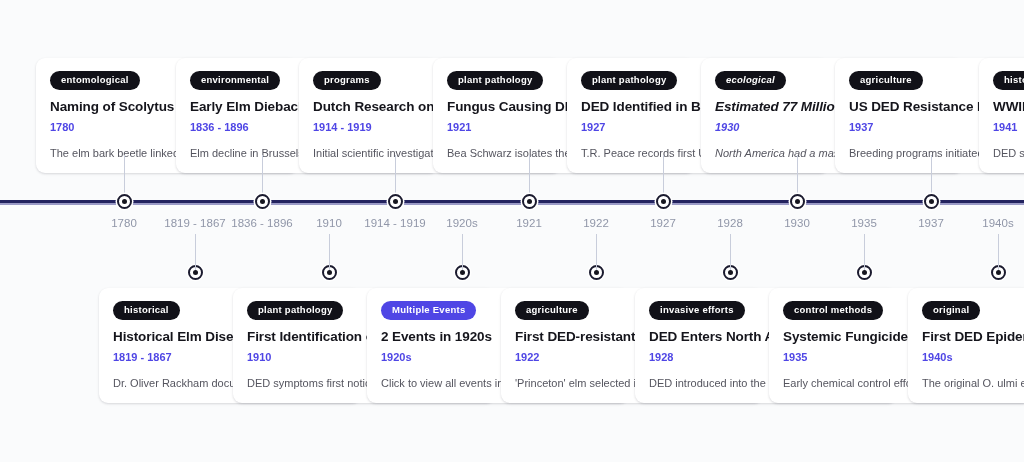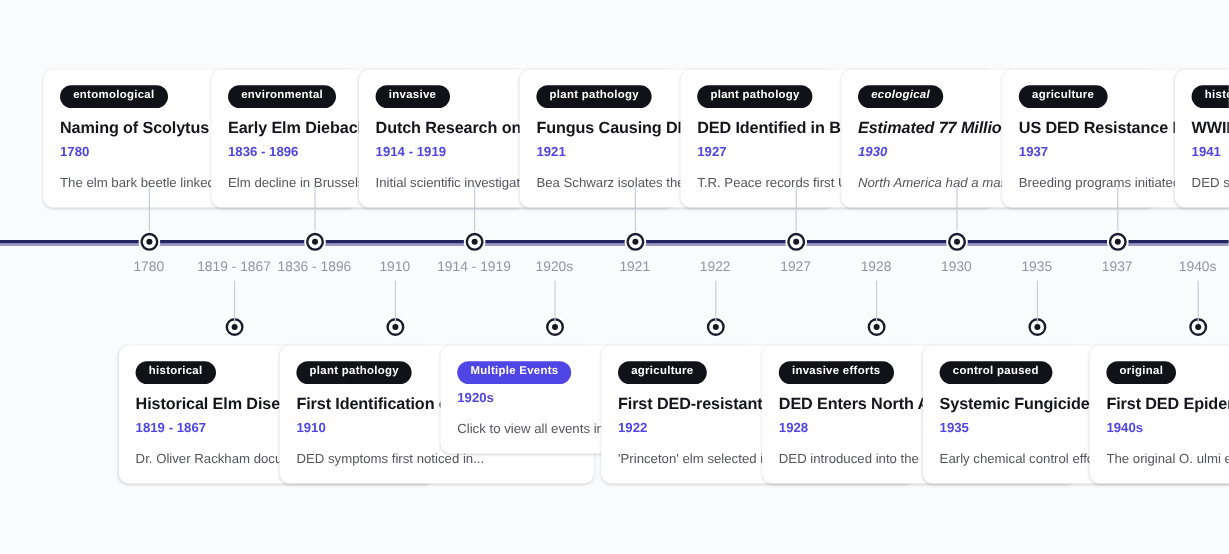--- a/index.html
+++ b/index.html
@@ -169,21 +169,21 @@
   }
 </style>
 </head>
 <body>
 
 <div id="timeline-root">
 
   <div id="top-cards-layer">
       <div class="event-card top-card" style="left: 36px;"><span class="card-tag">entomological</span><div class="card-title">Naming of Scolytus destructor</div><div class="card-date">1780</div><div class="card-desc">The elm bark beetle linked to elm decline</div></div>
       <div class="event-card top-card" style="left: 176px;"><span class="card-tag">environmental</span><div class="card-title">Early Elm Dieback in Belgium</div><div class="card-date">1836 - 1896</div><div class="card-desc">Elm decline in Brussels and Ghent</div></div>
-      <div class="event-card top-card" style="left: 299px;"><span class="card-tag">invasive</span><div class="card-title">Dutch Research on DED Causes</div><div class="card-date">1914 - 1919</div><div class="card-desc">Initial scientific investigations into elm</div></div>
+      <div class="event-card top-card" style="left: 299px;"><span class="card-tag">programs</span><div class="card-title">Dutch Research on DED Causes</div><div class="card-date">1914 - 1919</div><div class="card-desc">Initial scientific investigations into elm</div></div>
       <div class="event-card top-card" style="left: 433px;"><span class="card-tag">plant pathology</span><div class="card-title">Fungus Causing DED Isolated</div><div class="card-date">1921</div><div class="card-desc">Bea Schwarz isolates the fungal pathogen</div></div>
       <div class="event-card top-card" style="left: 567px;"><span class="card-tag">plant pathology</span><div class="card-title">DED Identified in Britain</div><div class="card-date">1927</div><div class="card-desc">T.R. Peace records first UK DED cases</div></div>
       <div class="event-card top-card" style="left: 701px; font-style: italic;"><span class="card-tag">ecological</span><div class="card-title">Estimated 77 Million Elms in US</div><div class="card-date">1930</div><div class="card-desc">North America had a massive native elm</div></div>
       <div class="event-card top-card" style="left: 835px;"><span class="card-tag">agriculture</span><div class="card-title">US DED Resistance Program</div><div class="card-date">1937</div><div class="card-desc">Breeding programs initiated to develop</div></div>
       <div class="event-card top-card" style="left: 979px;"><span class="card-tag">historical</span><div class="card-title">WWII Curtails DED Work</div><div class="card-date">1941</div><div class="card-desc">DED spread research paused</div></div>
     </div>
 
   <div id="top-conn-layer">
       <div class="conn-top" style="left: 123.5px;"></div>
       <div class="conn-top" style="left: 261.5px;"></div>
@@ -236,20 +236,20 @@
       <div class="conn-bottom" style="left: 461.5px;"></div>
       <div class="conn-bottom" style="left: 595.5px;"></div>
       <div class="conn-bottom" style="left: 729.5px;"></div>
       <div class="conn-bottom" style="left: 863.5px;"></div>
       <div class="conn-bottom" style="left: 997.5px;"></div>
     </div>
 
   <div id="bottom-cards-layer">
       <div class="event-card bottom-card" style="left: 99px;"><span class="card-tag">historical</span><div class="card-title">Historical Elm Disease...</div><div class="card-date">1819 - 1867</div><div class="card-desc">Dr. Oliver Rackham documents...</div></div>
       <div class="event-card bottom-card" style="left: 233px;"><span class="card-tag">plant pathology</span><div class="card-title">First Identification of Dutch</div><div class="card-date">1910</div><div class="card-desc">DED symptoms first noticed in...</div></div>
-      <div class="event-card bottom-card" style="left: 367px;"><span class="card-tag multi">Multiple Events</span><div class="card-date">1920s</div><div class="card-desc">Click to view all events in this year</div></div>
+      <div class="event-card bottom-card" style="left: 367px;"><span class="card-tag multi">Multiple Events</span><div class="card-title">2 Events in 1920s</div><div class="card-date">1920s</div><div class="card-desc">Click to view all events in this year</div></div>
       <div class="event-card bottom-card" style="left: 501px;"><span class="card-tag">agriculture</span><div class="card-title">First DED-resistant Elm...</div><div class="card-date">1922</div><div class="card-desc">'Princeton' elm selected in the US</div></div>
       <div class="event-card bottom-card" style="left: 635px;"><span class="card-tag">invasive efforts</span><div class="card-title">DED Enters North America</div><div class="card-date">1928</div><div class="card-desc">DED introduced into the US through</div></div>
-      <div class="event-card bottom-card" style="left: 769px;"><span class="card-tag">control paused</span><div class="card-title">Systemic Fungicide Trials</div><div class="card-date">1935</div><div class="card-desc">Early chemical control efforts for</div></div>
+      <div class="event-card bottom-card" style="left: 769px;"><span class="card-tag">control methods</span><div class="card-title">Systemic Fungicide Trials</div><div class="card-date">1935</div><div class="card-desc">Early chemical control efforts for</div></div>
       <div class="event-card bottom-card" style="left: 908px;"><span class="card-tag">original</span><div class="card-title">First DED Epidemic Wave</div><div class="card-date">1940s</div><div class="card-desc">The original O. ulmi epidemic</div></div>
     </div>
 
 </div>
 
 </body></html>

